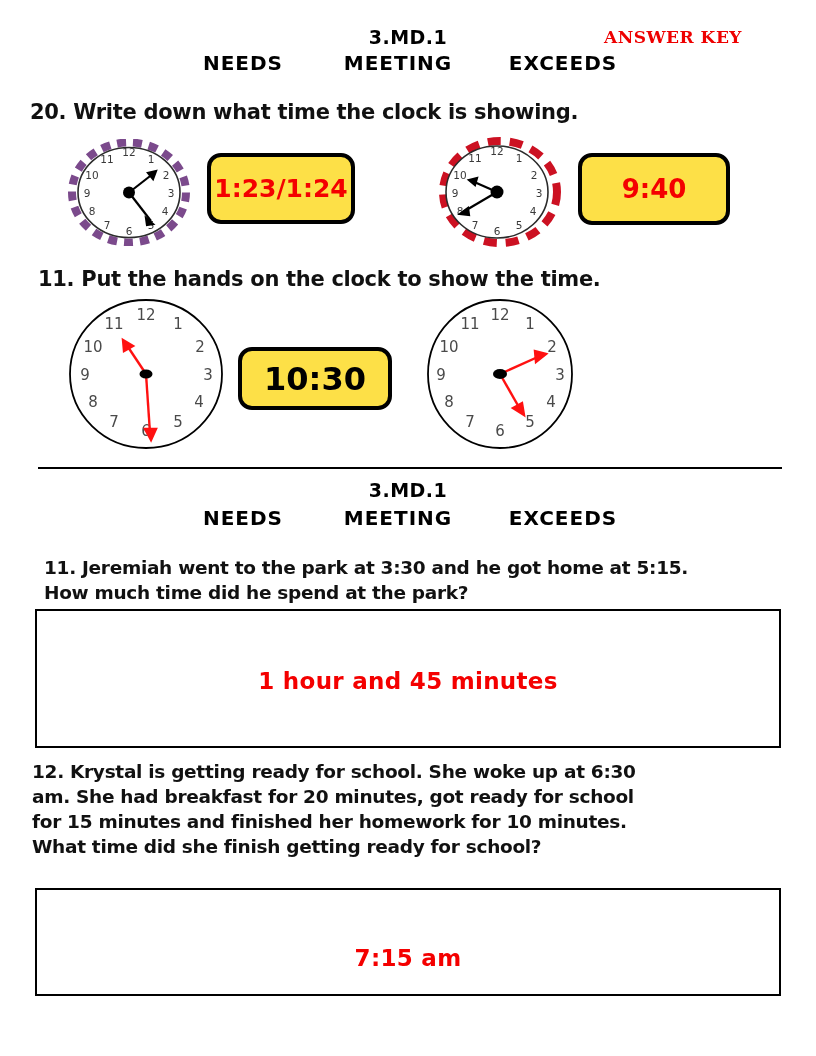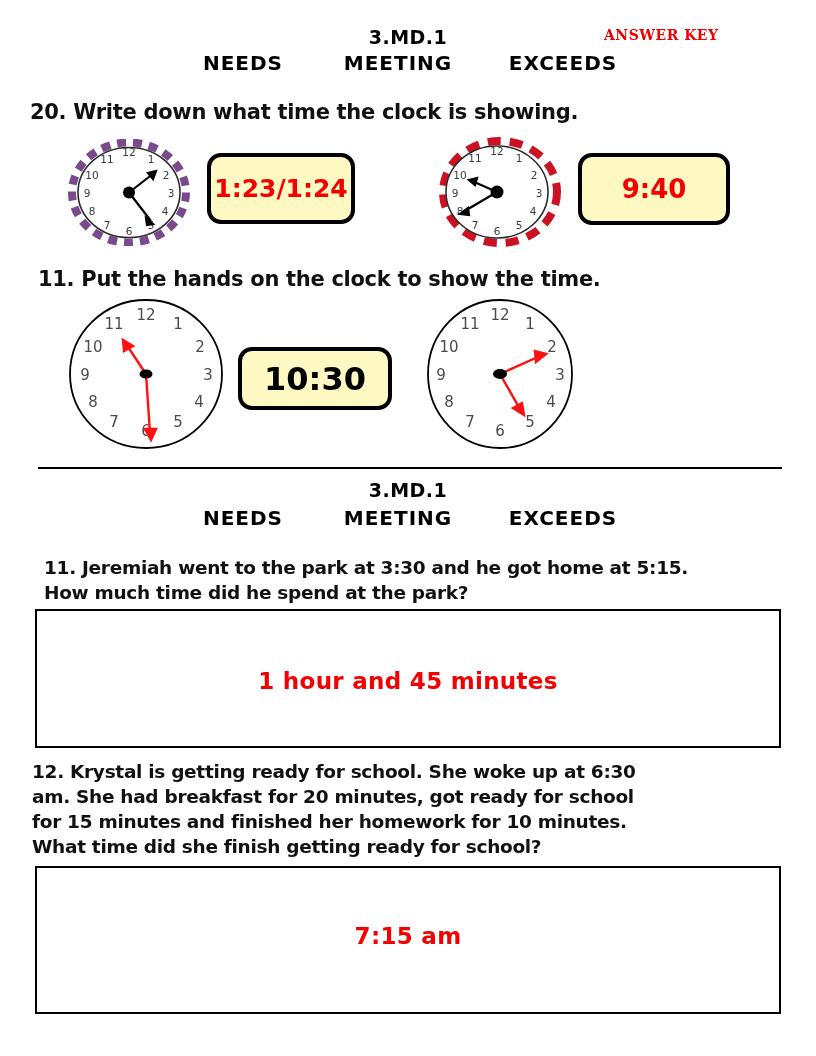--- a/index.html
+++ b/index.html
@@ -56,21 +56,21 @@
   }
   .std-needs   { width: 150px; text-align: center; }
   .std-meeting { width: 160px; text-align: center; }
   .std-exceeds { width: 170px; text-align: center; }
 
   .answer-key {
     position: absolute;
     color: #ee0000;
     font-family: "DejaVu Serif", serif;
     font-weight: bold;
-    font-size: 14px;
+    font-size: 17px;
     letter-spacing: .5px;
     white-space: nowrap;
   }
 
   
   .qtext {
     position: absolute;
     font-family: "DejaVu Sans", sans-serif;
     font-weight: bold;
     color: #111;
@@ -79,21 +79,21 @@
   }
   .q-lg { font-size: 21px; }
   .q-md { font-size: 18.5px; }
 
   
   .pill {
     position: absolute;
     box-sizing: border-box;
     border: 4px solid #000;
     border-radius: 14px;
-    background: #fef9c3;
+    background: #fde047;
     display: flex;
     align-items: center;
     justify-content: center;
   }
   .pill-ans {
     font-family: "DejaVu Sans", sans-serif;
     font-weight: bold;
     letter-spacing: 0px;
     white-space: nowrap;
   }
@@ -276,17 +276,17 @@
 
   <div class="workbox" style="left:35px; top:609px; width:746px; height:139px;">
     <div class="workbox-ans" style="top:57px;">1 hour and 45 minutes</div>
   </div>
 
   <div class="qtext q-md" style="left:32px; top:760px; width:768px;">12. Krystal is getting ready for school. She woke up at 6:30</div>
   <div class="qtext q-md" style="left:32px; top:785px; width:768px;">am. She had breakfast for 20 minutes, got ready for school</div>
   <div class="qtext q-md" style="left:32px; top:810px; width:768px;">for 15 minutes and finished her homework for 10 minutes.</div>
   <div class="qtext q-md" style="left:32px; top:835px; width:768px;">What time did she finish getting ready for school?</div>
 
-  <div class="workbox" style="left:35px; top:866px; width:746px; height:148px;">
+  <div class="workbox" style="left:35px; top:888px; width:746px; height:108px;">
     <div class="workbox-ans" style="top:55px;">7:15 am</div>
   </div>
 
 </div>
 
 </body></html>

